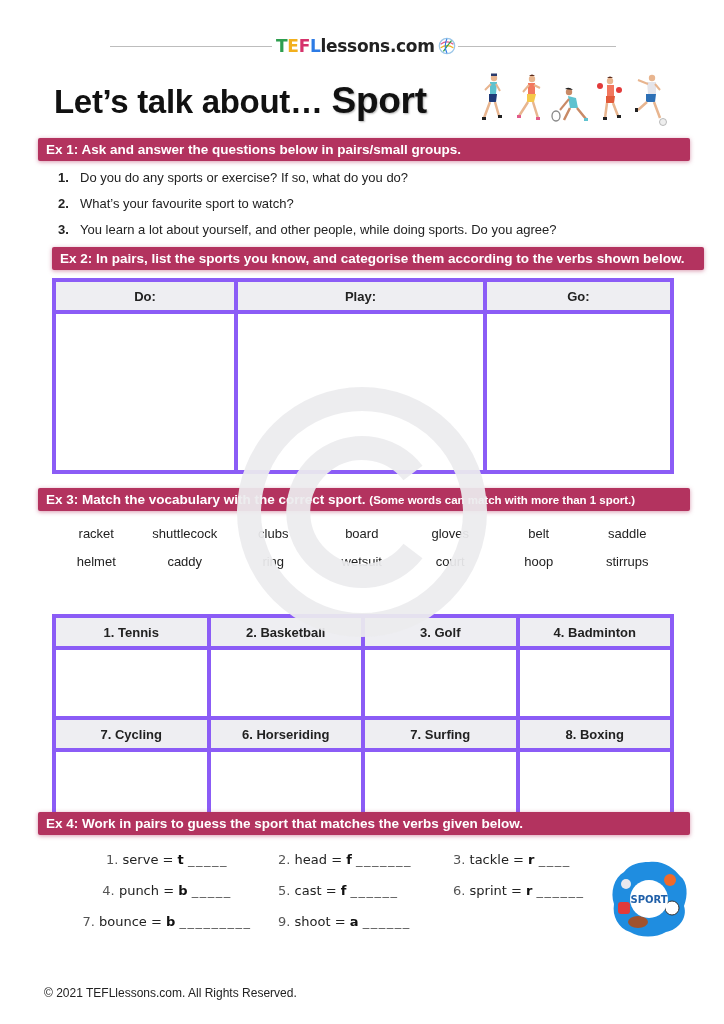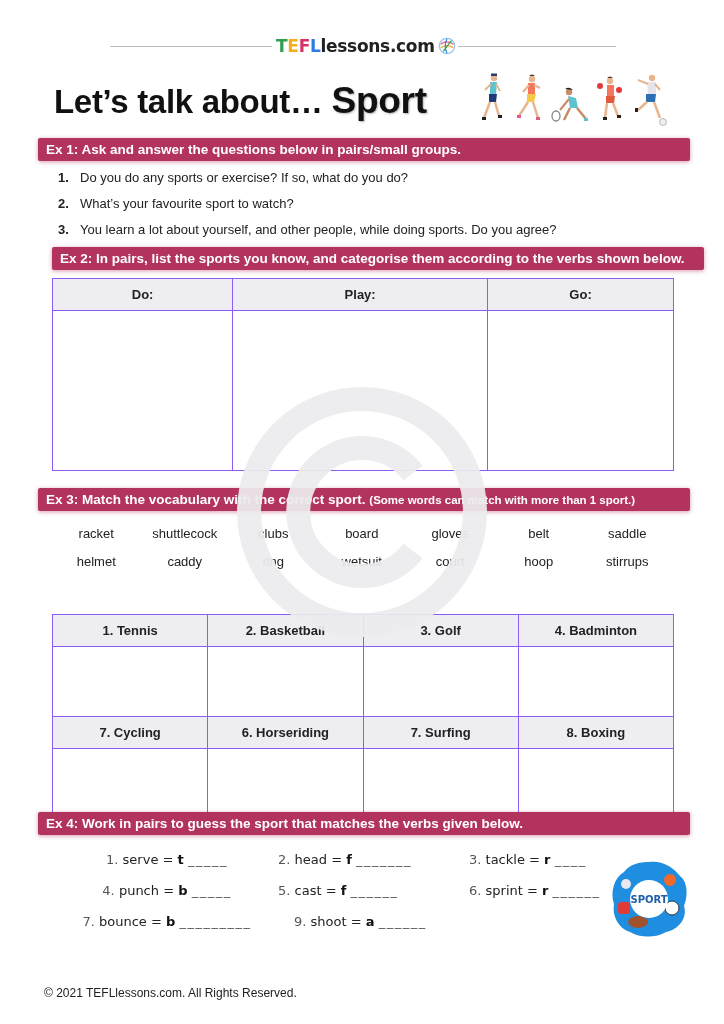--- a/index.html
+++ b/index.html
@@ -23,42 +23,42 @@
   .banner { position: absolute; left: 38px; width: 652px; height: 23px; background: #b3335f; color: #fff; font-size: 13.5px; font-weight: bold; padding: 4px 8px; box-shadow: 0 1px 4px rgba(179,51,95,0.5); border-radius: 2px; white-space: nowrap; }
   .banner .small { font-size: 11.5px; }
 
   
   .q-list { position: absolute; left: 58px; top: 170px; font-size: 13px; color: #222; }
   .q-item { height: 26px; display: flex; }
   .q-num { width: 22px; font-weight: bold; }
 
   
   table { border-collapse: collapse; position: absolute; }
-  td, th { border: 1px solid #8b5cf6; }
+  td, th { border: 4px solid #8b5cf6; }
   th { background: #eeeef2; font-size: 13px; font-weight: bold; color: #222; }
   .ex2-table { left: 52px; top: 278px; width: 622px; }
   .ex2-table th { height: 32px; }
   .ex2-table td { height: 160px; }
 
   .vocab { position: absolute; left: 52px; top: 526px; width: 620px; font-size: 13px; color: #222; }
   .vocab-row { display: flex; height: 28px; }
   .vocab-row span { width: 88.5px; text-align: center; }
 
   .ex3-table { left: 52px; top: 614px; width: 622px; }
   .ex3-table th { height: 32px; width: 25%; font-size: 13px; }
   .ex3-table td { height: 70px; }
 
   
   .verbs { position: absolute; left: 56px; top: 852px; font-size: 13px; color: #222; font-family: "DejaVu Sans", sans-serif; }
   .verb-row { display: flex; height: 31px; }
   .verb { white-space: nowrap; }
   .verb .n { color: #555; }
   .verb b { color: #111; }
   .verb .blank { letter-spacing: 1.5px; color: #555; }
-  .c1 { width: 222px; text-align: center; } .c2 { width: 175px; } .c3 { width: 160px; margin-left: 16px; }
+  .c1 { width: 222px; text-align: center; } .c2 { width: 175px; } .c3 { width: 160px; }
 
   .sport-badge { position: absolute; left: 608px; top: 858px; width: 82px; height: 82px; }
 
   
   .footer-left { position: absolute; left: 44px; top: 986px; font-size: 12px; color: #222; }
   .footer-right { position: absolute; right: 44px; top: 986px; font-size: 12px; color: #4c1d95; margin-top: 45px; }
 
   
   .watermark { position: absolute; left: 237px; top: 387px; width: 250px; height: 250px; pointer-events: none; }
 </style>

